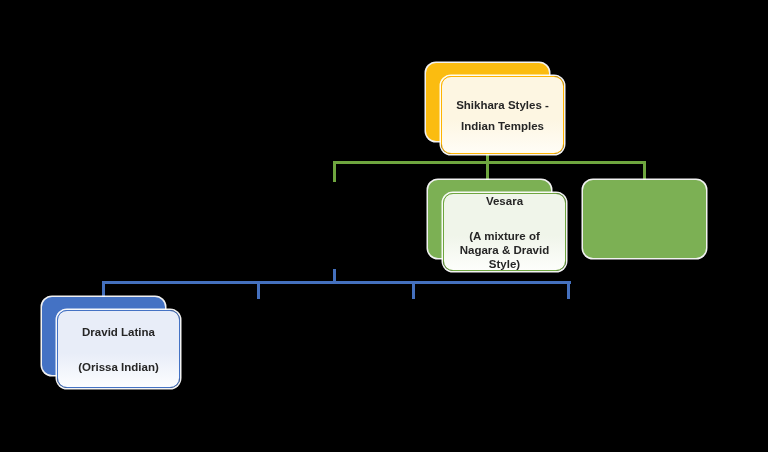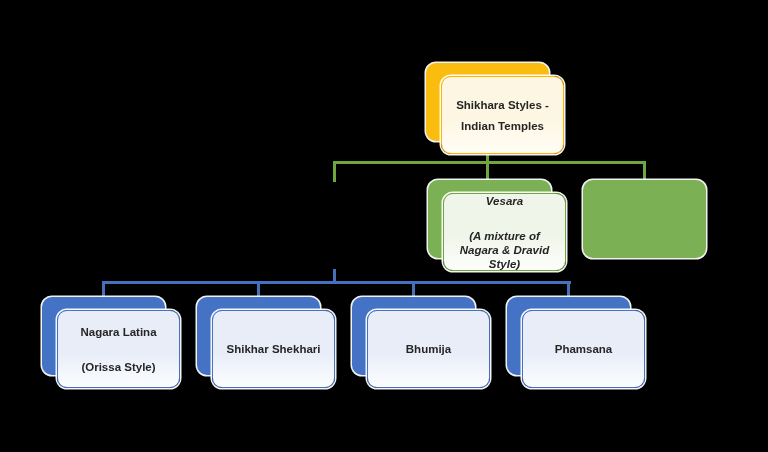--- a/index.html
+++ b/index.html
@@ -31,21 +31,21 @@
   }
   .front span{display:block;}
   .front span + span{margin-top:21px;}
   .node-root .front span + span{margin-top:7px;}
 
   .t-yellow .back{background:var(--level1-back);}
   .t-yellow .front{border:1.5px solid var(--level1-border);
     background:linear-gradient(to bottom,var(--level1-fill) 0%,var(--level1-fill) 55%,#fffdf6 100%);}
   .t-green .back{background:var(--level2-back);}
   .t-green .front{border:1.5px solid var(--level2-border);
-    background:linear-gradient(to bottom,var(--level2-fill) 0%,var(--level2-fill) 55%,#fdfefb 100%);font-style:italic;}
+    background:linear-gradient(to bottom,var(--level2-fill) 0%,var(--level2-fill) 55%,#fdfefb 100%);}
   .t-blue .back{background:var(--level3-back);}
   .t-blue .front{border:1.5px solid var(--level3-border);
     background:linear-gradient(to bottom,var(--level3-fill) 0%,var(--level3-fill) 55%,#fcfdff 100%);}
 </style>
 </head>
 <body>
 
 <div class="stage">
 
   <div class="line green" style="left:486px;top:152px;width:3px;height:31px"></div>
@@ -76,39 +76,21 @@
     </div>
   </div>
 
   <div class="node t-green" style="left:583px;top:180px">
     <div class="card back"></div>
   </div>
 
   <div class="node t-blue" style="left:42px;top:297px">
     <div class="card back"></div>
     <div class="card front">
-      <span>Nagara Latina</span>
-      <span>(Orissa Style)</span>
+      <span>Dravid Latina</span>
+      <span>(Orissa Indian)</span>
     </div>
   </div>
 
-  <div class="node t-blue" style="left:197px;top:297px">
-    <div class="card back"></div>
-    <div class="card front">
-      <span>Shikhar Shekhari</span>
-    </div>
-  </div>
 
-  <div class="node t-blue" style="left:352px;top:297px">
-    <div class="card back"></div>
-    <div class="card front">
-      <span>Bhumija</span>
-    </div>
-  </div>
 
-  <div class="node t-blue" style="left:507px;top:297px">
-    <div class="card back"></div>
-    <div class="card front">
-      <span>Phamsana</span>
-    </div>
-  </div>
 
 </div>
 
 </body></html>

